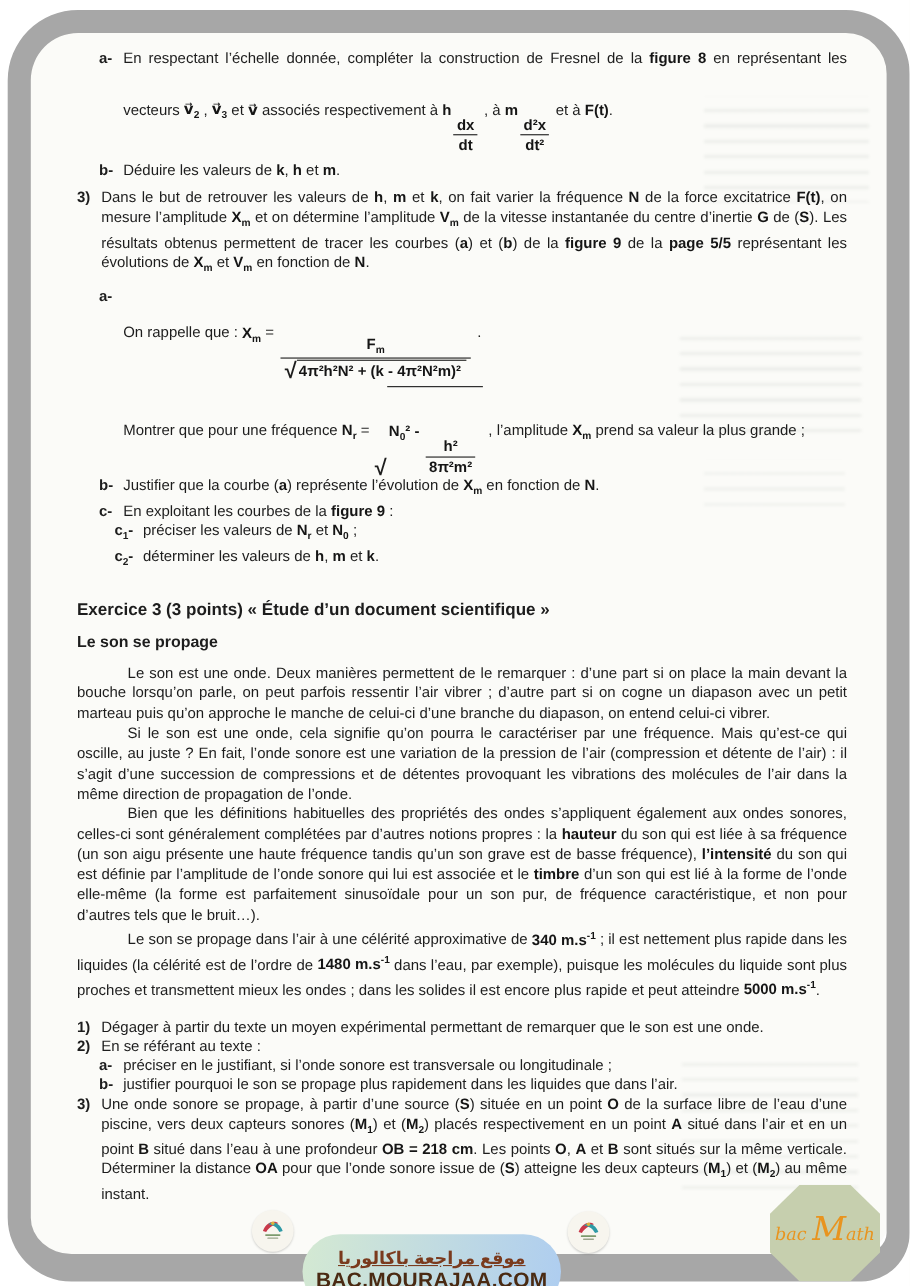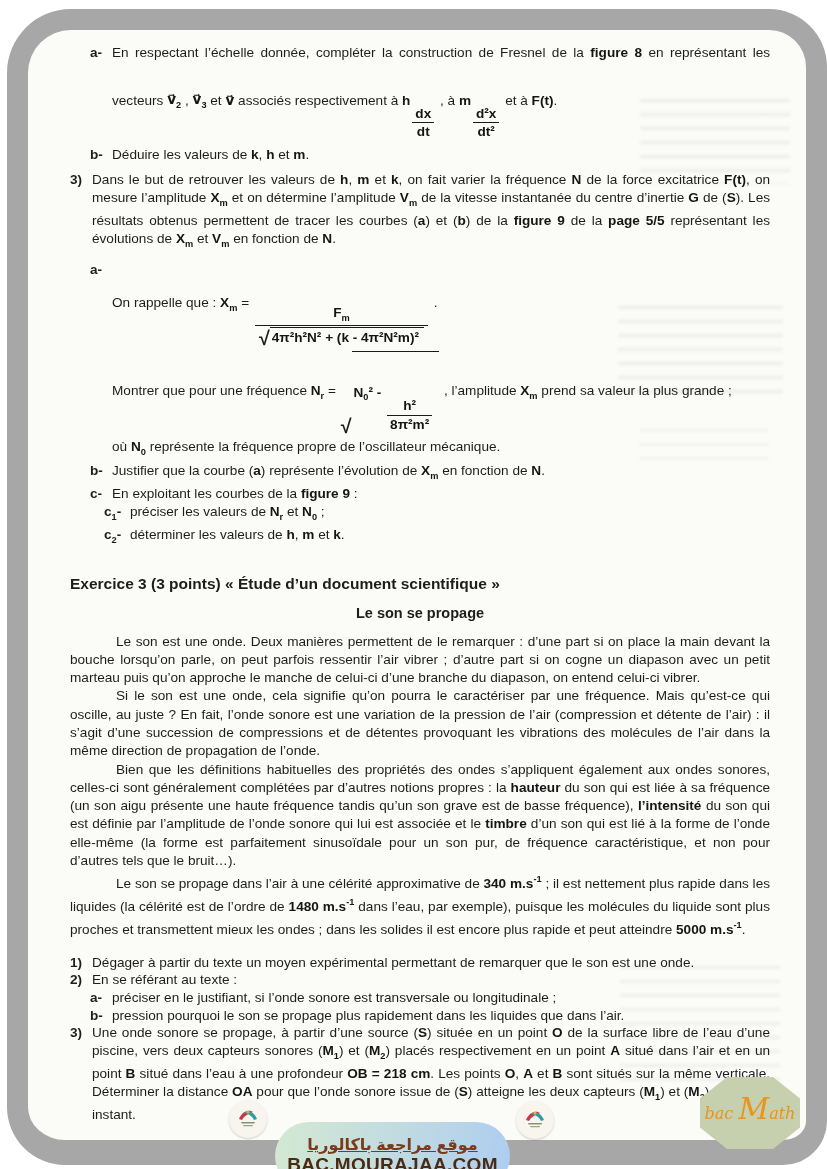--- a/index.html
+++ b/index.html
@@ -45,21 +45,21 @@
   
   .frac{display:inline-flex;flex-direction:column;text-align:center;vertical-align:middle;margin:0 2px;line-height:1.15;}
   .fnum{border-bottom:1.4px solid #1a1a1a;padding:0 3px 1px;margin-top:44px;}
   .fden{padding:1px 3px 0;}
   .sqrt{display:inline-flex;align-items:flex-end;vertical-align:middle;margin:0 1px;}
   .rad{font-size:1.45em;line-height:.85;font-weight:bold;transform:translateY(2px);}
   .radbar{border-top:1.6px solid #1a1a1a;padding:2px 5px 0 2px;display:inline-flex;align-items:center;}
   sub{font-size:.68em;} sup{font-size:.68em;}
 
   .ex3-title{margin-top:26px;font-size:15.5px;font-weight:bold;}
-  .ex3-sub{margin-top:12px;text-align:center;font-size:14.5px;font-weight:bold;}
+  .ex3-sub{margin-top:12px;font-size:14.5px;font-weight:bold;}
   .para{margin:0;text-indent:46px;text-align:justify;line-height:18.3px;}
   .para.first{margin-top:10px;}
   .attribution{margin-top:13px;text-align:right;font-style:italic;font-size:13.2px;padding-right:2px;}
   .questions{margin-top:15px;}
 
   
   .banner{
     position:absolute;left:275px;top:1122px;width:235px;height:68px;border-radius:34px;
     display:flex;flex-direction:column;align-items:center;justify-content:center;gap:2px;
   }
@@ -67,21 +67,21 @@
   .banner .dom{font-size:19px;font-weight:bold;text-decoration:underline;letter-spacing:.3px;line-height:1.1;}
 
   .badge{
     position:absolute;width:38px;height:38px;border-radius:50%;background:#f7f5ee;
     display:flex;align-items:center;justify-content:center;box-shadow:0 1px 2px rgba(0,0,0,.18);
   }
   .badge.bleft{left:229px;top:1100px;}
   .badge.bright{left:516px;top:1101px;}
 
   .bacmath{
-    position:absolute;left:700px;top:1077px;width:100px;height:72px;
+    position:absolute;left:700px;top:1077px;width:100px;height:88px;
     clip-path:polygon(27% 0,73% 0,100% 30%,100% 70%,73% 100%,27% 100%,0 70%,0 30%);
     display:flex;align-items:center;justify-content:center;
   }
   .bacmath .t{font-family:"DejaVu Serif",serif;font-style:italic;font-size:16px;}
   .bacmath .t .bigM{font-size:30px;line-height:0;}
 </style>
 </head>
 <body>
 
 <div class="canvas">
@@ -127,21 +127,20 @@
     </div>
     <div class="hang mt6">Montrer que pour une fréquence <b>N<sub>r</sub></b> = <span class="sqrt">
           <span class="rad">√</span>
           <span class="radbar">
             <b>N<sub>0</sub>² - <span class="frac">
                 <span class="fnum">h²</span>
                 <span class="fden">8π²m²</span>
               </span></b>
           </span>
         </span> , l’amplitude <b>X<sub>m</sub></b> prend sa valeur la plus grande ;</div>
-    <div class="hang mt6">où <b>N<sub>0</sub></b> représente la fréquence propre de l’oscillateur mécanique.</div>
     <div class="li ind1">
       <span class="mk">b-</span>
       <div class="tx left">Justifier que la courbe (<b>a</b>) représente l’évolution de <b>X<sub>m</sub></b> en fonction de <b>N</b>.</div>
     </div>
     <div class="li ind1">
       <span class="mk">c-</span>
       <div class="tx left">En exploitant les courbes de la <b>figure 9</b> :</div>
     </div>
     <div class="li ind2">
       <span class="mk" style="flex-basis:26px">c<sub>1</sub>-</span>
@@ -169,21 +168,21 @@
       <div class="li">
         <span class="mk">2)</span>
         <div class="tx left">En se référant au texte :</div>
       </div>
       <div class="li ind1">
         <span class="mk">a-</span>
         <div class="tx left">préciser en le justifiant, si l’onde sonore est transversale ou longitudinale ;</div>
       </div>
       <div class="li ind1">
         <span class="mk">b-</span>
-        <div class="tx left">pression pourquoi le son se propage plus rapidement dans les liquides que dans l’air.</div>
+        <div class="tx left">justifier pourquoi le son se propage plus rapidement dans les liquides que dans l’air.</div>
       </div>
       <div class="li">
         <span class="mk">3)</span>
         <div class="tx">Une onde sonore se propage, à partir d’une source (<b>S</b>) située en un point <b>O</b> de la surface libre de l’eau d’une piscine, vers deux capteurs sonores (<b>M<sub>1</sub></b>) et (<b>M<sub>2</sub></b>) placés respectivement en un point <b>A</b> situé dans l’air et en un point <b>B</b> situé dans l’eau à une profondeur <b>OB = 218 cm</b>. Les points <b>O</b>, <b>A</b> et <b>B</b> sont situés sur la même verticale. Déterminer la distance <b>OA</b> pour que l’onde sonore issue de (<b>S</b>) atteigne les deux capteurs (<b>M<sub>1</sub></b>) et (<b>M<sub>2</sub></b>) au même instant.</div>
       </div>
     </div>
   </div>
 
   <div class="frame" style="border-color: rgb(167, 167, 167);"></div>
 

